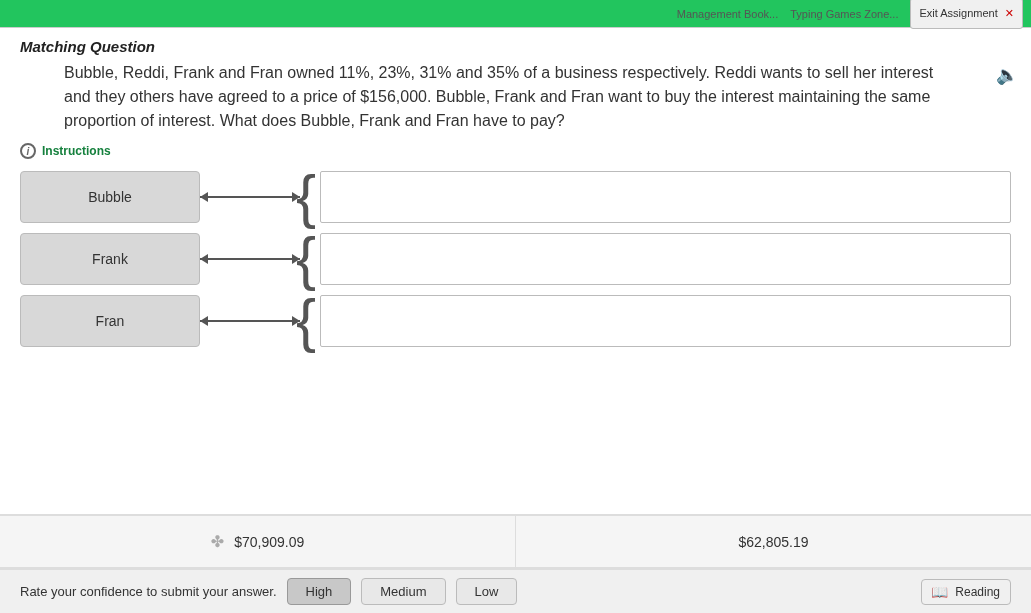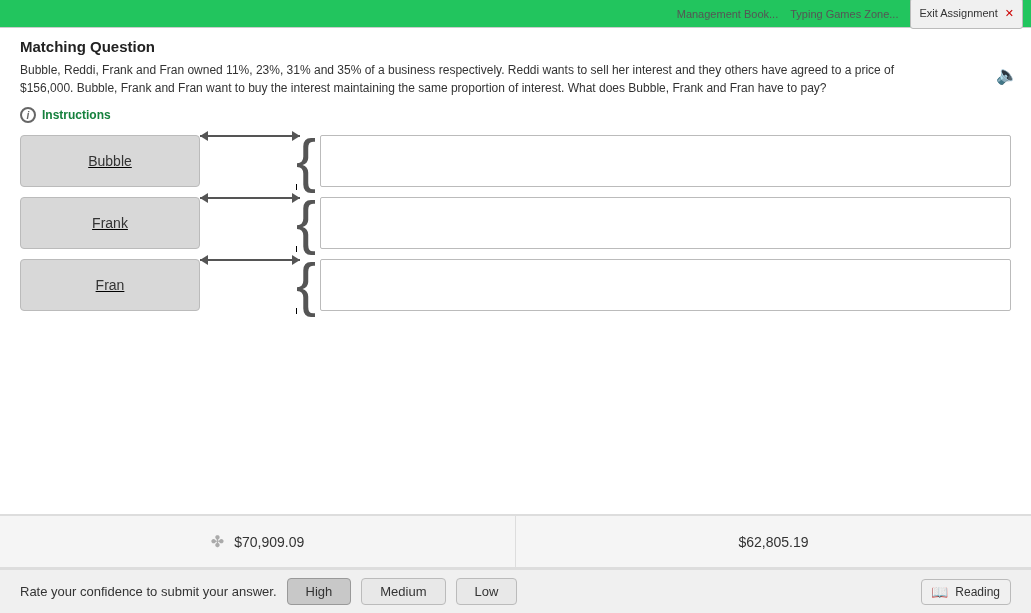--- a/index.html
+++ b/index.html
@@ -63,26 +63,28 @@
 
     
     .question-header {
       padding: 10px 20px 6px 20px;
     }
     .question-title {
       font-size: 15px;
       font-weight: bold;
       color: #222;
       margin-bottom: 6px;
+      font-style: italic;
     }
     .question-text {
-      font-size: 12px;
+      font-size: 16px;
       color: #333;
       line-height: 1.5;
       max-width: 900px;
+      margin-left: 44px;
     }
 
     
     .instructions-row {
       padding: 4px 20px 6px 20px;
       display: flex;
       align-items: center;
       gap: 6px;
     }
     .instructions-icon {
@@ -106,23 +108,22 @@
     .matching-area {
       flex: 1;
       padding: 6px 20px;
       display: flex;
       flex-direction: column;
       gap: 10px;
     }
 
     .match-row {
       display: flex;
-      align-items: flex-start;
+      align-items: center;
       gap: 0;
-      text-decoration: underline;
     }
 
     .match-term {
       width: 180px;
       height: 52px;
       background: #d8d8d8;
       border: 1px solid #bbb;
       border-radius: 4px;
       display: flex;
       align-items: center;

